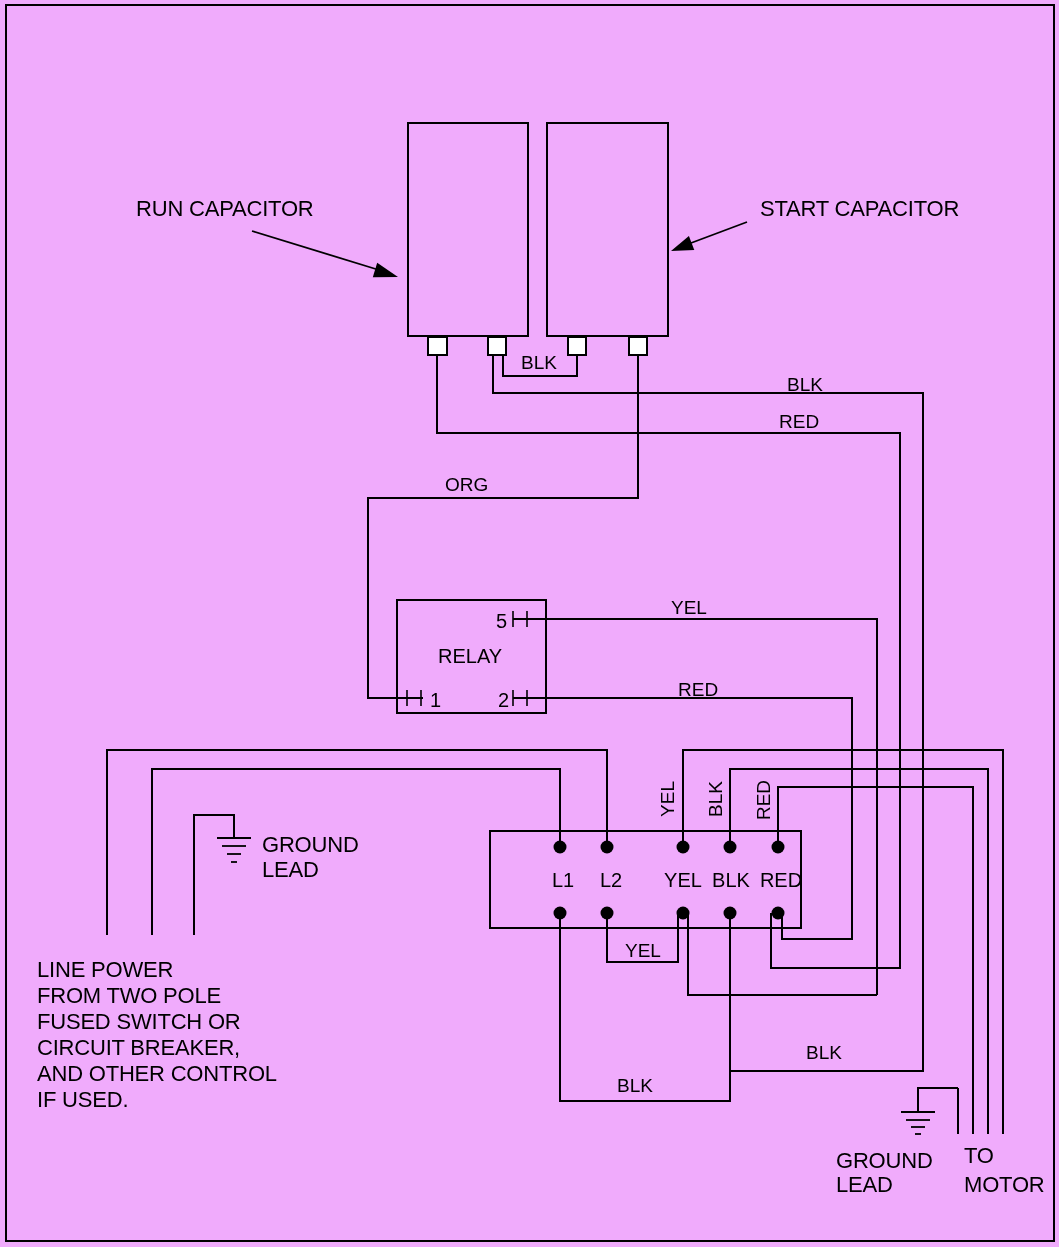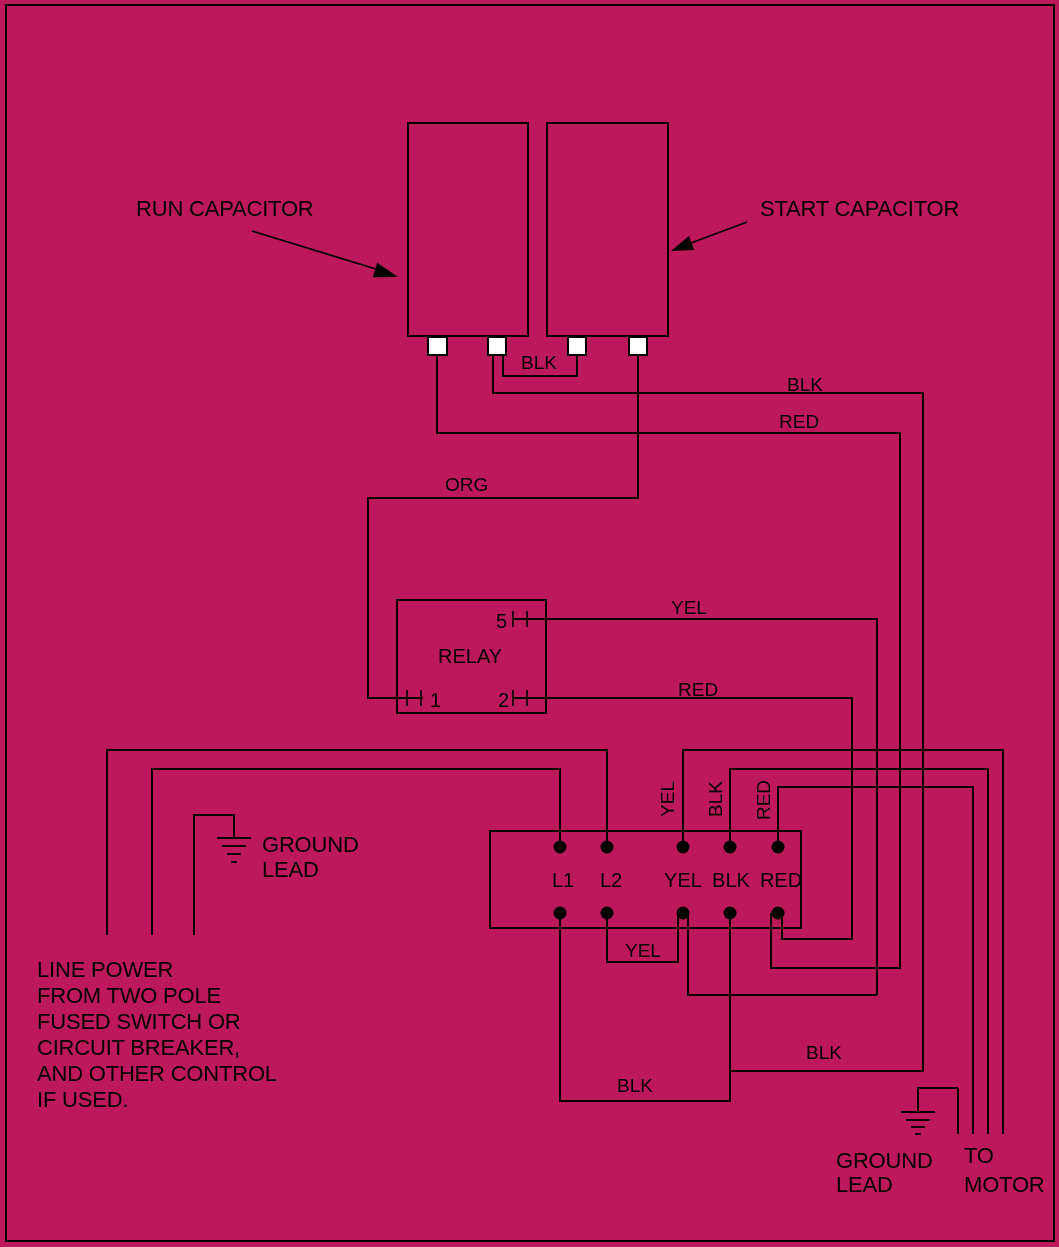--- a/index.html
+++ b/index.html
@@ -1,16 +1,16 @@
 <!DOCTYPE html>
 <html><head>
 <meta charset="utf-8">
 <style>
   html,body{margin:0;padding:0;background:#ffffff;}
-  .page{width:1059px;height:1247px;position:relative;background:#be185d;
+  .page{width:1059px;height:1247px;position:relative;background:#f0abfc;
         font-family:"Liberation Sans", sans-serif;}
   svg{display:block;}
   .wire{stroke:#000;fill:none;stroke-width:1.6;shape-rendering:crispEdges;}
   .wire.thick{stroke-width:2.8;}
   .box{stroke:#000;fill:none;stroke-width:2.4;shape-rendering:crispEdges;}
   .box.thin{stroke-width:1.6;}
   .tab{stroke:#000;fill:#fff;stroke-width:1.5;shape-rendering:crispEdges;}
   .tick{stroke:#000;stroke-width:1.6;}
   .gnd{stroke:#000;stroke-width:1.8;}
   .dot{fill:#000;stroke:none;}

